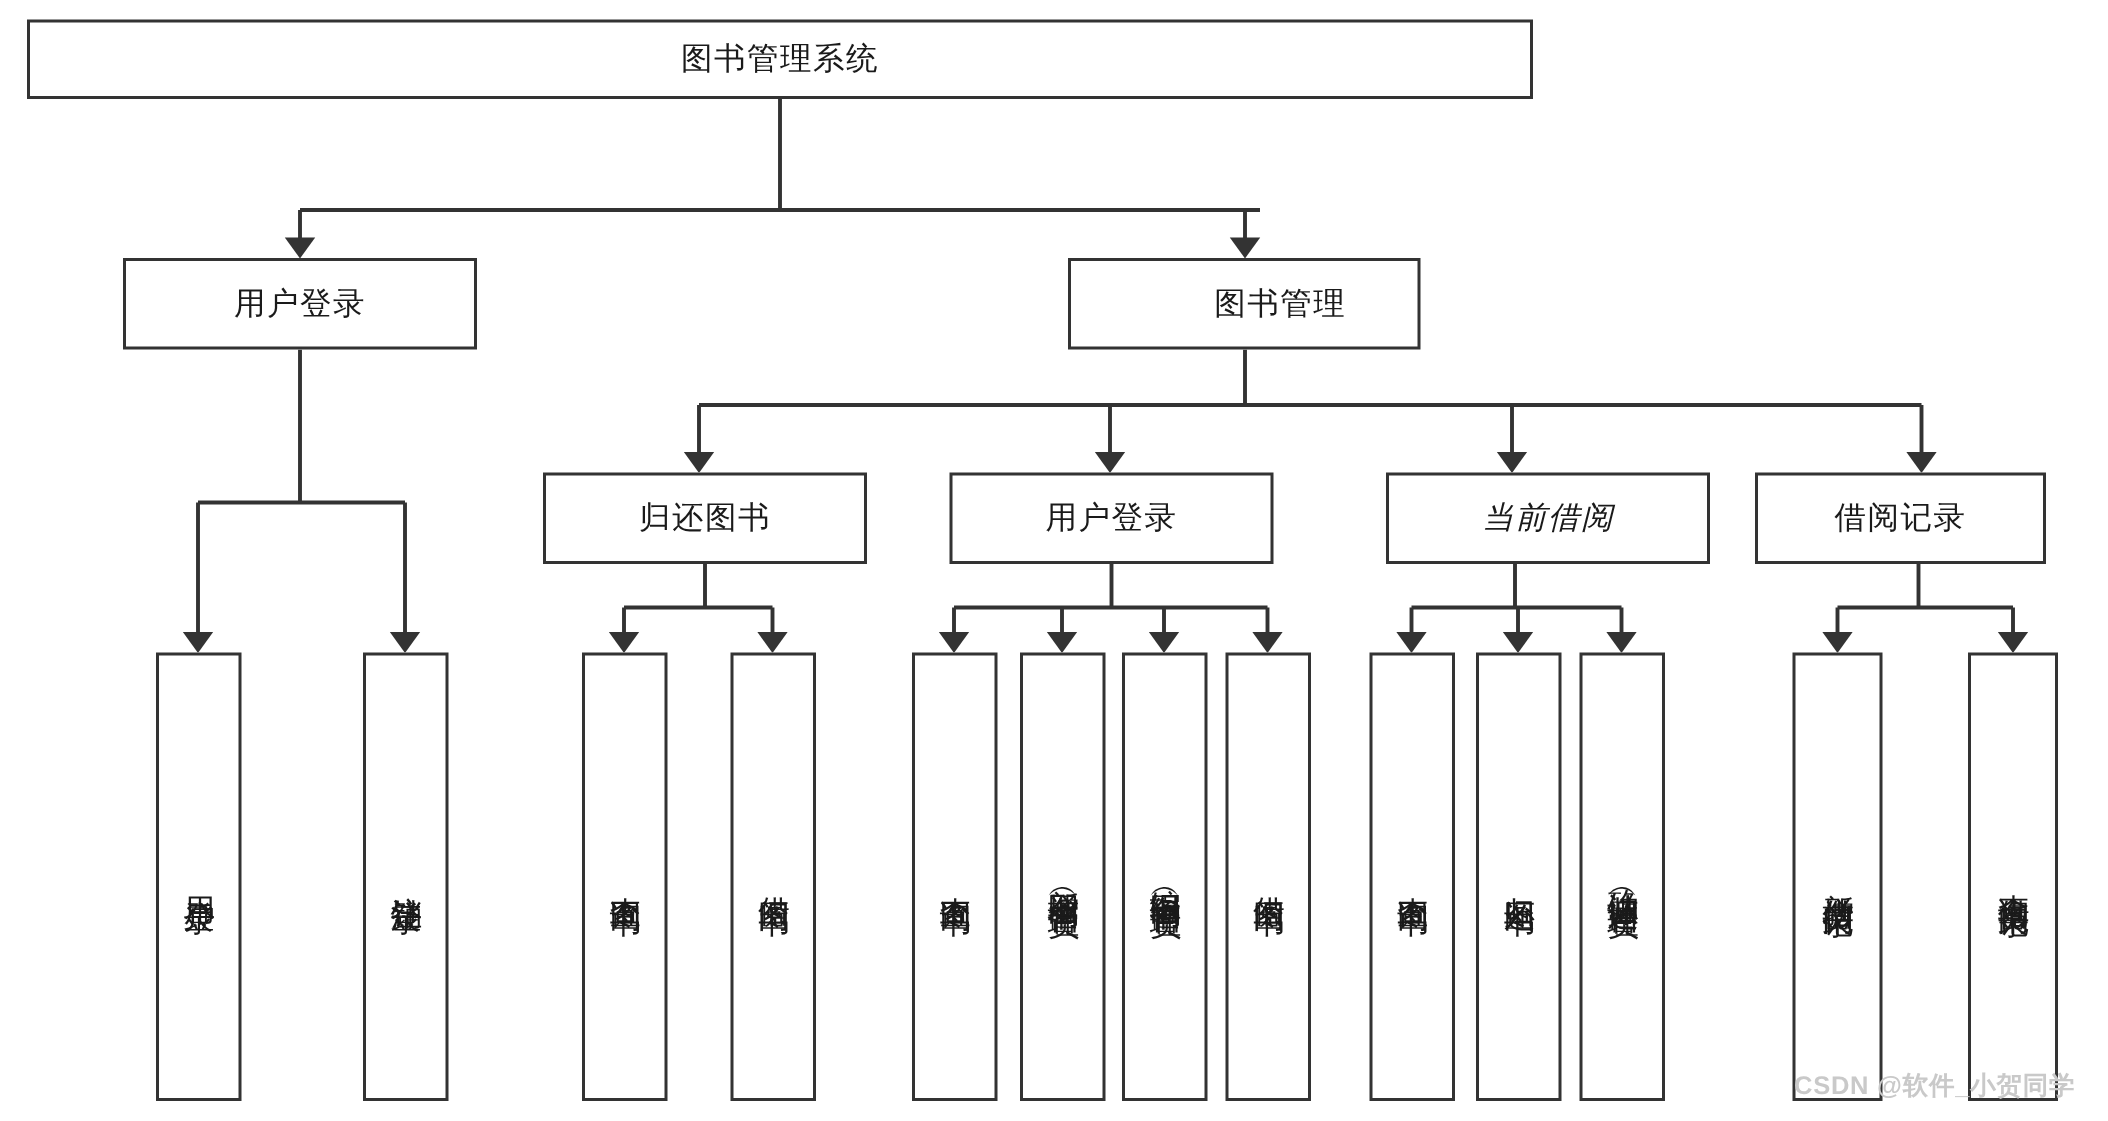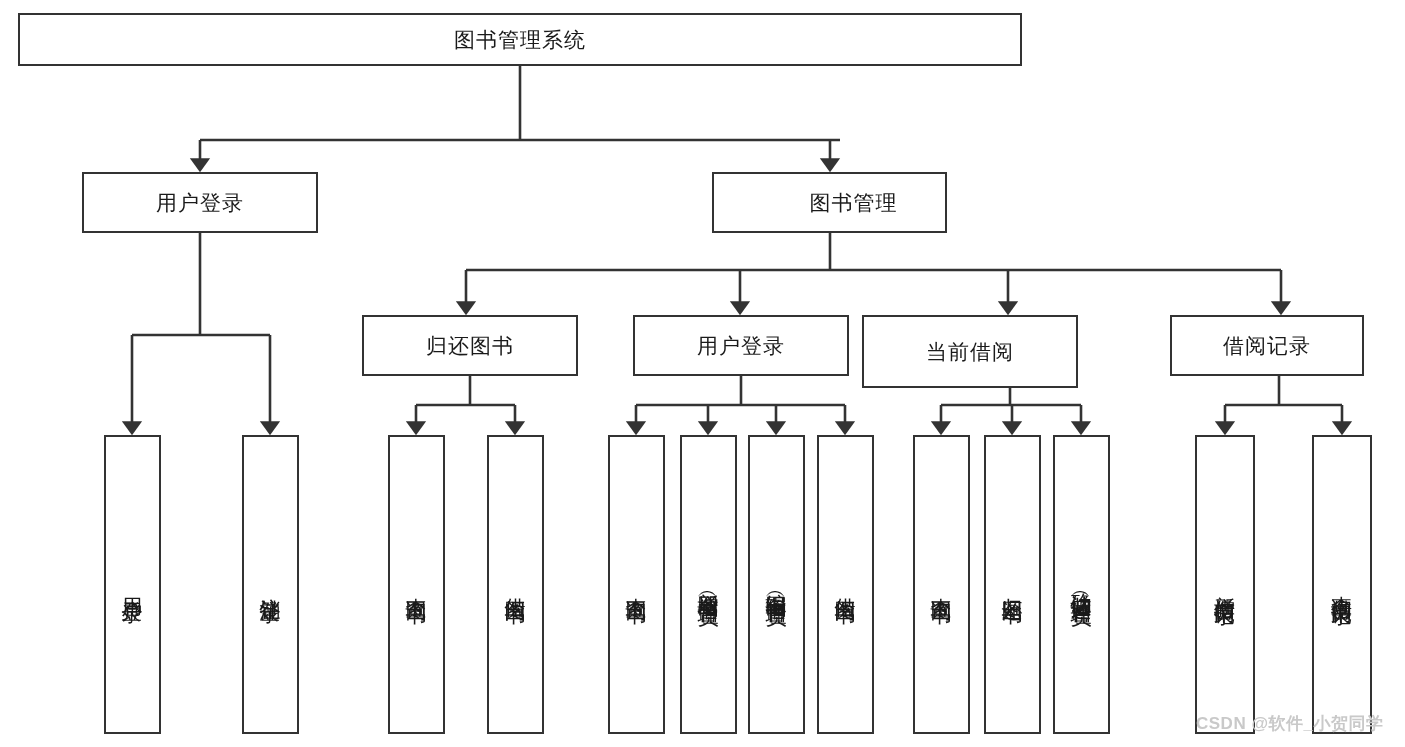--- a/index.html
+++ b/index.html
@@ -129,21 +129,21 @@
   <div class="node horiz" style="left:712px; top:172px; width:235px; height:61px;padding-left:48px;">
     <span class="label">图书管理</span>
   </div>
 
   <div class="node horiz" style="left:362px; top:315px; width:216px; height:61px;">
     <span class="label">归还图书</span>
   </div>
   <div class="node horiz" style="left:633px; top:315px; width:216px; height:61px;">
     <span class="label">用户登录</span>
   </div>
-  <div class="node horiz" style="left:862px; top:315px; width:216px; height:73px;">
+  <div class="node horiz" style="left:924px; top:315px; width:216px; height:61px;font-style:italic;">
     <span class="label">当前借阅</span>
   </div>
   <div class="node horiz" style="left:1170px; top:315px; width:194px; height:61px;">
     <span class="label">借阅记录</span>
   </div>
 
   <div class="node vert" style="left:104px; top:435px; width:57px; height:299px;">
     <span class="label">用户登录</span>
   </div>
   <div class="node vert" style="left:242px; top:435px; width:57px; height:299px;">

